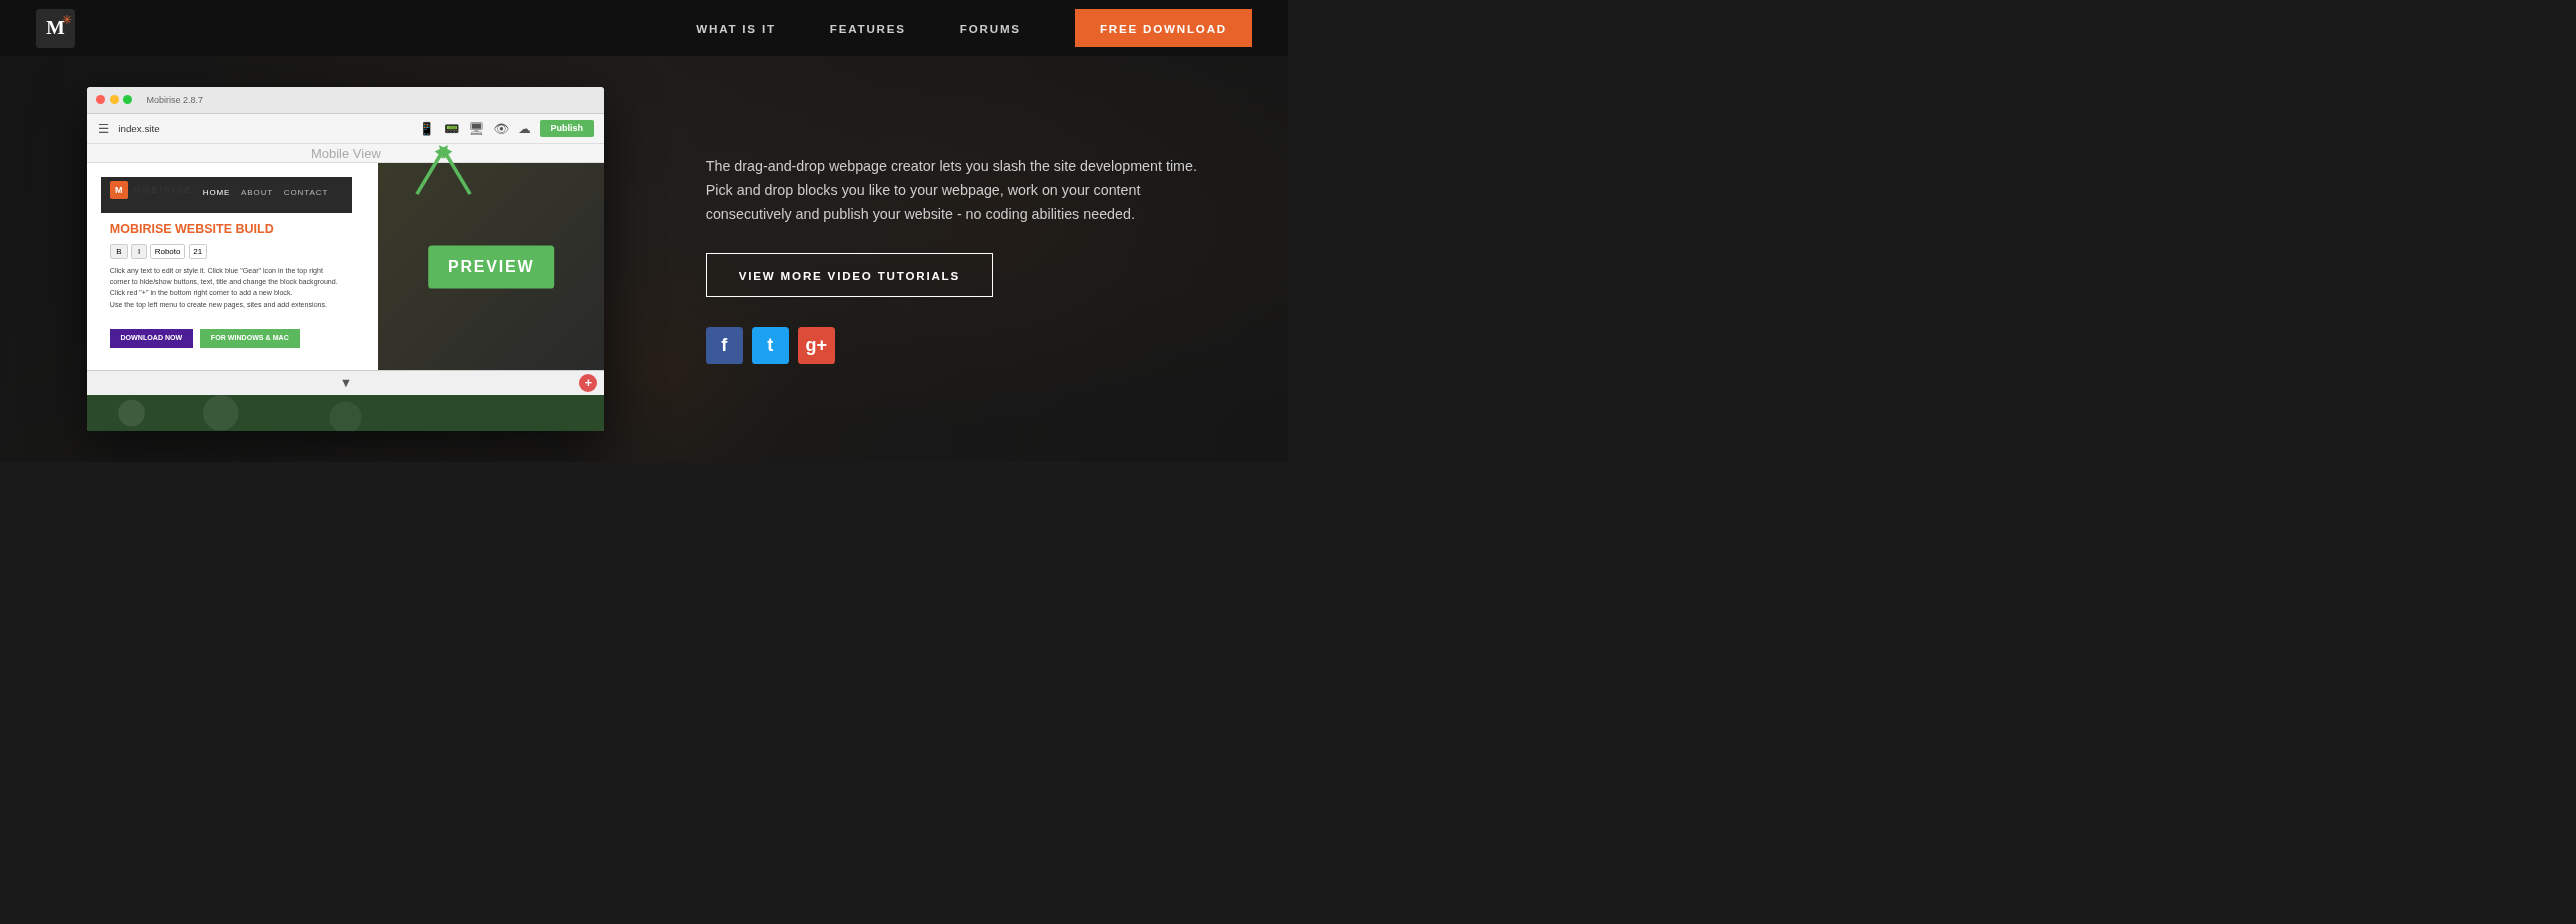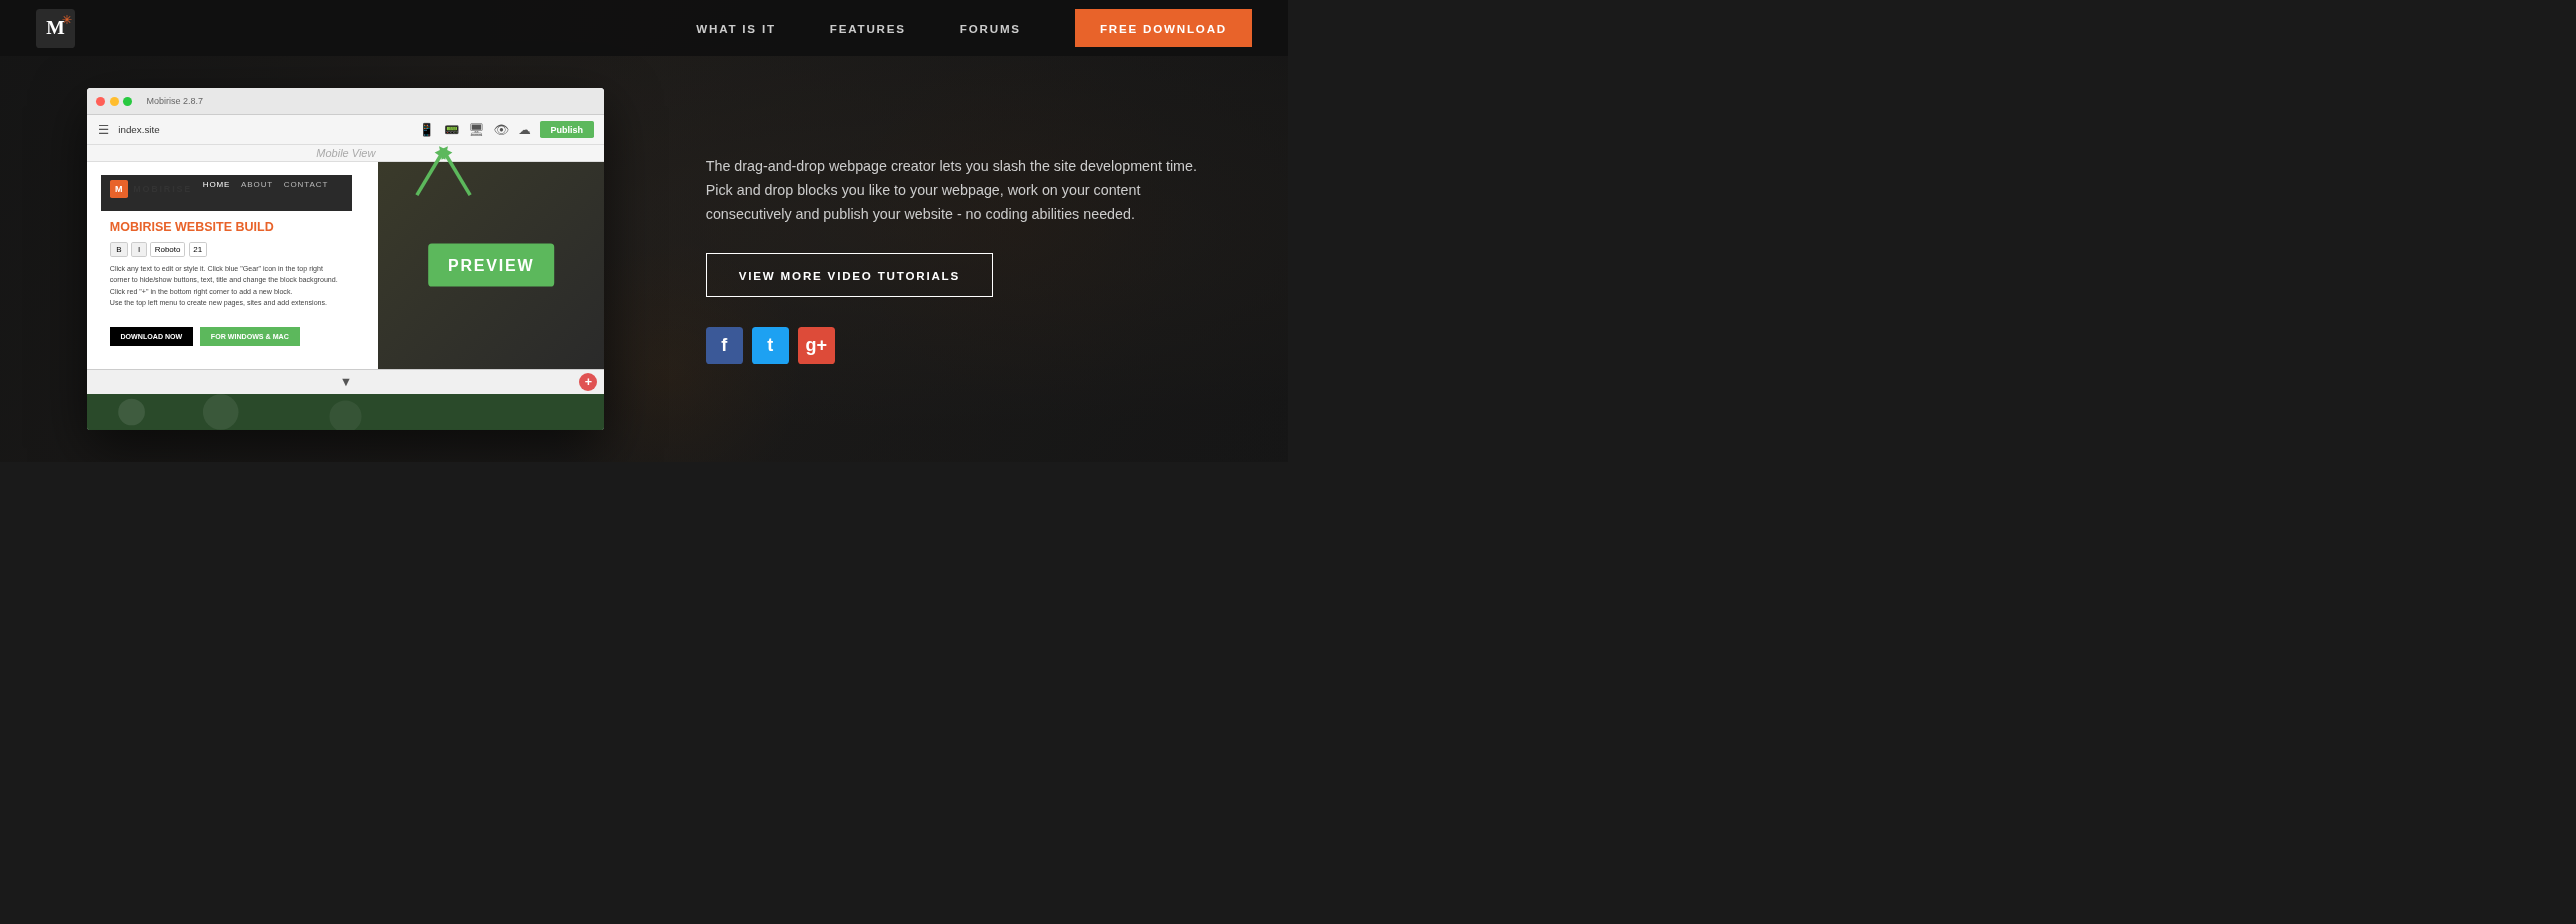--- a/index.html
+++ b/index.html
@@ -300,21 +300,21 @@
       line-height: 1.6;
       margin-bottom: 18px;
     }
 
     .app-buttons {
       display: flex;
       gap: 7.1px;
     }
 
     .app-btn-orange {
-      background: #000000;
+      background: #4c1d95;
       color: white;
       border: none;
       padding: 5.4px 10.7px;
       font-size: 7.1px;
       font-weight: 700;
       text-transform: uppercase;
       cursor: pointer;
     }
 
     .app-btn-green {
@@ -478,35 +478,35 @@
       gap: 10.7px;
       background: #2a2a2a;
       padding: 4.5px 9px;
     }
 
     .inner-nav-item {
       font-size: 8px;
       color: #bbb;
       text-transform: uppercase;
       letter-spacing: 0.9px;
+      margin-top: 7px;
     }
 
     .inner-nav-item.active {
       color: white;
     }
 
     
     .mobile-view-label {
-      font-size: 11px;
+      font-size: 13px;
       color: #aaa;
       text-align: center;
       padding: 1.8px;
       background: #f5f5f5;
       border-bottom: 0.9px solid #ddd;
-      font-style: italic;
     }
 
   </style>
 </head>
 <body>
 
 <div class="bg-image"></div>
 <div class="bg-overlay"></div>
 <div class="bg-decoration bg-circle-1"></div>
 <div class="bg-decoration bg-circle-2"></div>

